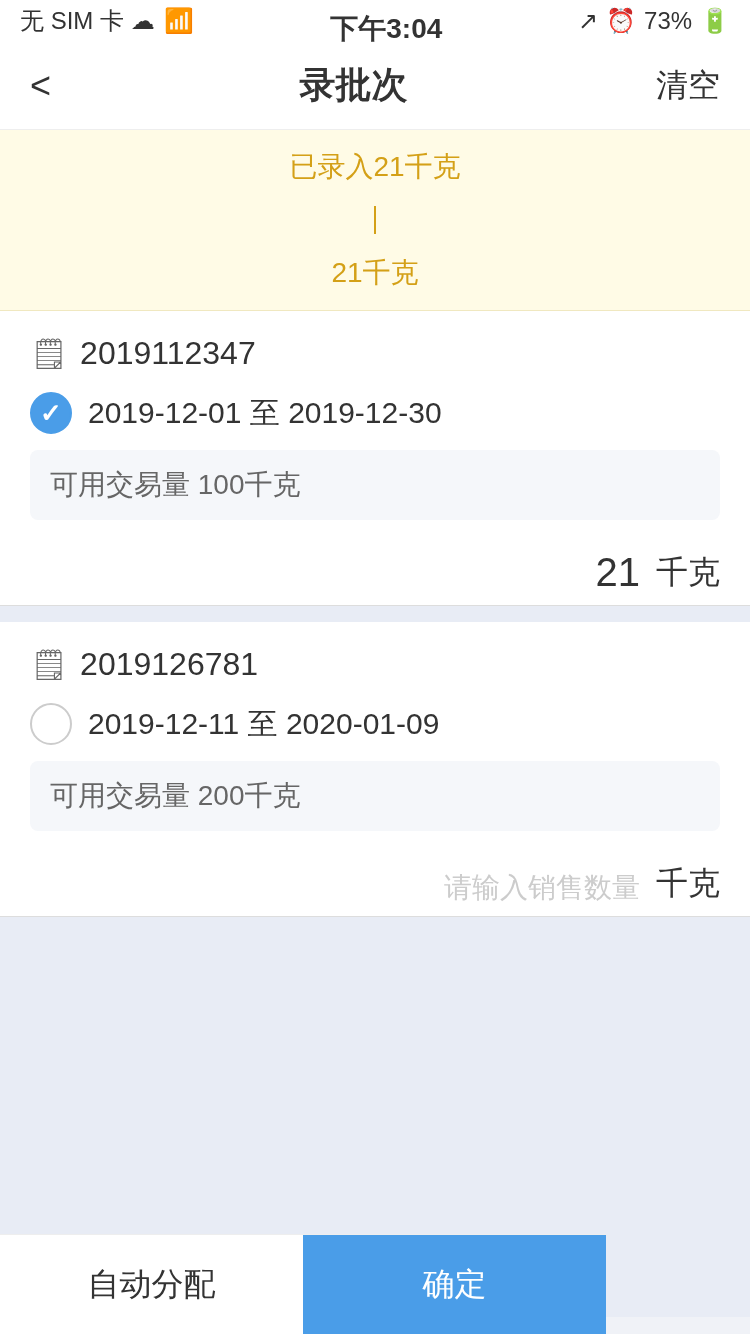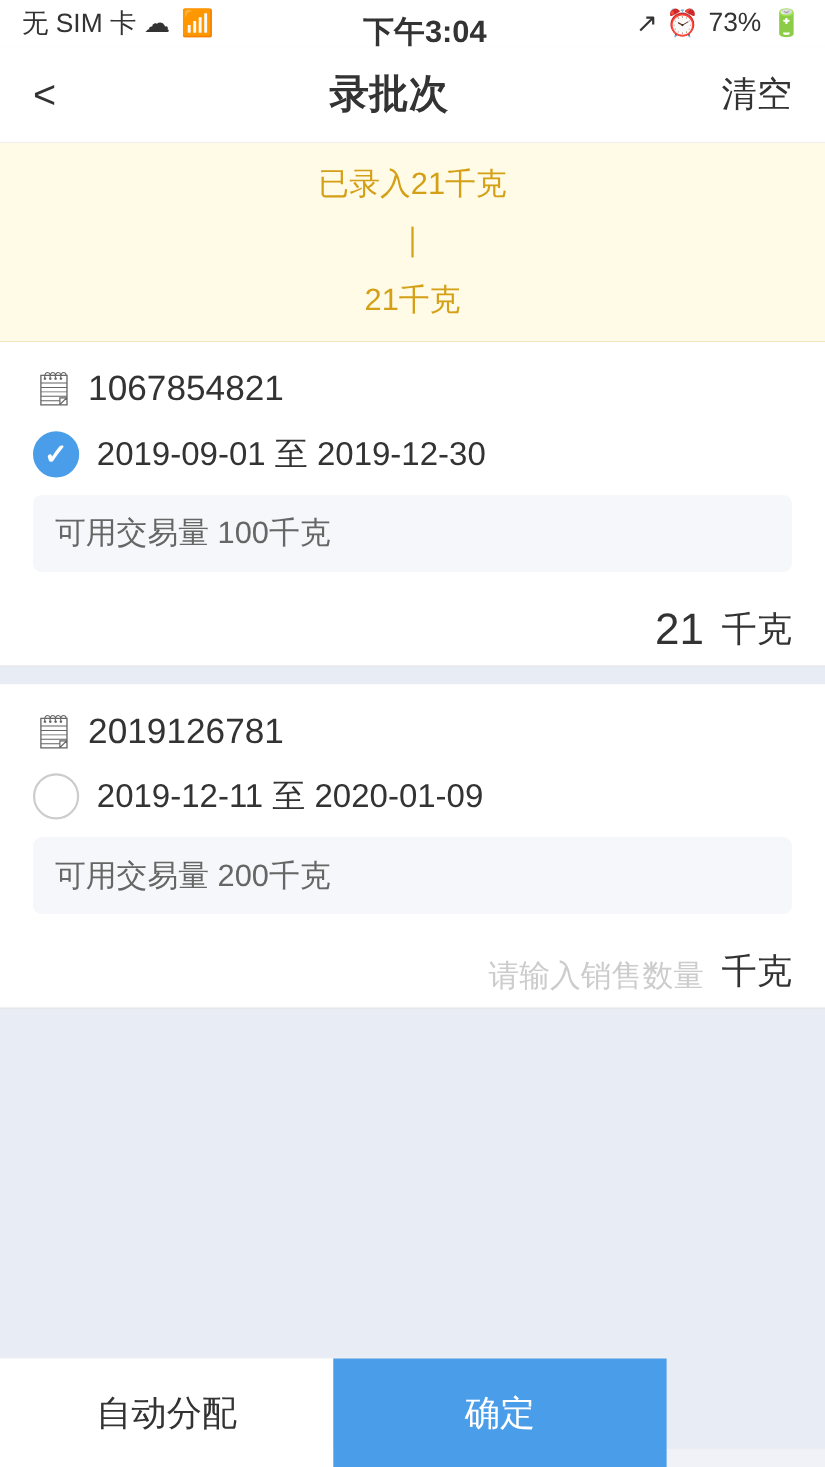--- a/index.html
+++ b/index.html
@@ -236,25 +236,25 @@
   <span class="info-label">已录入21千克</span>
   <div class="info-divider"></div>
   <span class="info-value">21千克</span>
 </div>
 
 <div class="main-content">
 
   <div class="batch-card">
     <div class="batch-header">
       <span class="batch-icon">🗒</span>
-      <span class="batch-id">1067854821</span>
+      <span class="batch-id">2019112347</span>
     </div>
     <div class="batch-date-row">
       <div class="radio-btn selected"></div>
-      <span class="batch-date">2019-09-01 至 2019-12-30</span>
+      <span class="batch-date">2019-12-01 至 2019-12-30</span>
     </div>
     <div class="batch-avail">可用交易量 100千克</div>
     <div class="amount-underline">
       <input type="text" class="amount-input" value="21" style="">
       <span class="amount-unit">千克</span>
     </div>
   </div>
 
   <div class="section-divider"></div>
 

